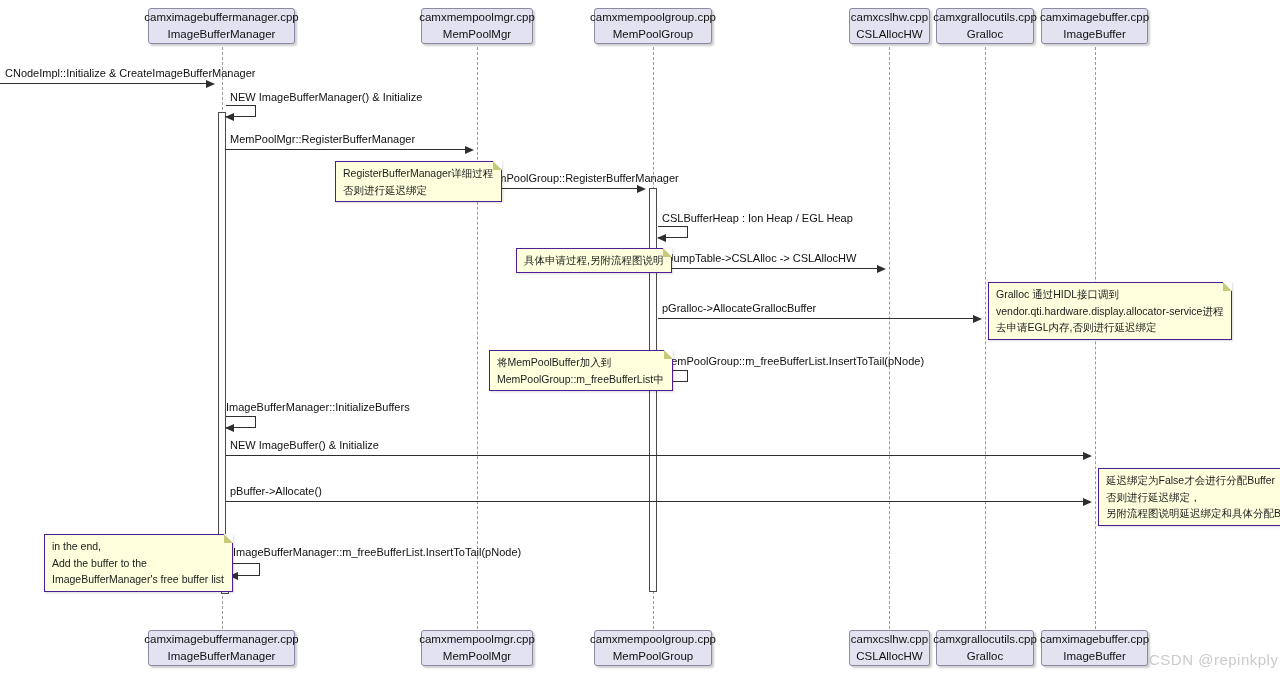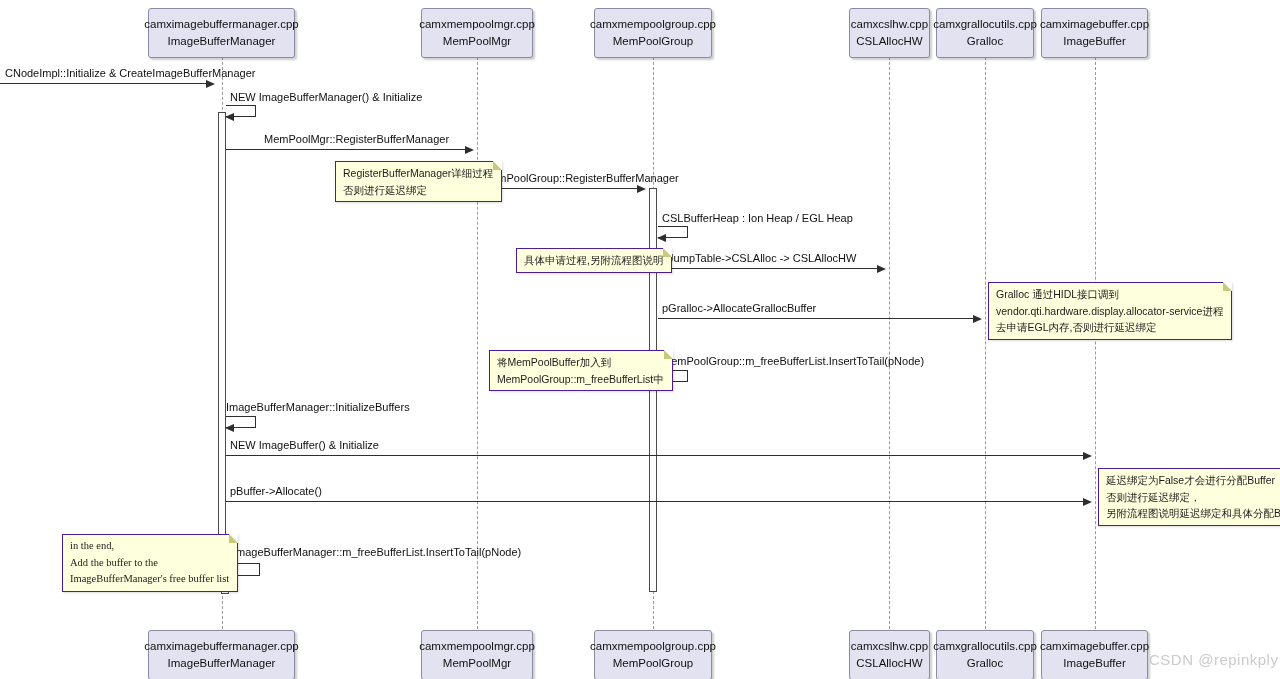--- a/index.html
+++ b/index.html
@@ -3,21 +3,21 @@
 <meta charset="utf-8">
 <style>
   html,body{margin:0;padding:0;}
   body{
     width:1280px;height:679px;position:relative;overflow:hidden;
     background:#ffffff;
     font-family:"Liberation Sans","DejaVu Sans",sans-serif;
     color:#111;
   }
   .participant{
-    position:absolute;height:50px;box-sizing:border-box;
+    position:absolute;height:36px;box-sizing:border-box;
     background:#E2E2F0;border:1px solid #8a8aa3;border-radius:3px;
     box-shadow:2px 2px 2px rgba(60,60,60,.25);
     display:flex;flex-direction:column;align-items:center;justify-content:center;
     font-size:11.5px;line-height:17px;text-align:center;z-index:3;
   }
   .lifeline{
     position:absolute;top:47px;height:582px;width:0;
     border-left:1px dashed #9a9a9a;z-index:0;
   }
   .activation{
@@ -120,21 +120,21 @@
   <div class="activation" style="left:218px;top:112px;height:463px;"></div>
   <div class="activation" style="left:221px;top:570px;height:24px;"></div>
   <div class="activation" style="left:649px;top:188px;height:404px;"></div>
 
   <span class="msg-label" style="left:5px;top:66px;">CNodeImpl::Initialize &amp; CreateImageBufferManager</span>
   <div class="arrow" style="left:0;top:83px;width:213px;"></div>
 
   <span class="msg-label" style="left:230px;top:90px;">NEW ImageBufferManager() &amp; Initialize</span>
   <div class="loop" style="left:226px;top:105px;width:30px;height:12px;"></div>
 
-  <span class="msg-label" style="left:230px;top:132px;margin-left:34px;">MemPoolMgr::RegisterBufferManager</span>
+  <span class="msg-label" style="left:230px;top:132px;">MemPoolMgr::RegisterBufferManager</span>
   <div class="arrow" style="left:226px;top:149px;width:246px;"></div>
 
   <span class="msg-label" style="left:482px;top:171px;">MemPoolGroup::RegisterBufferManager</span>
   <div class="arrow" style="left:477px;top:188px;width:167px;"></div>
 
   <span class="msg-label" style="left:662px;top:211px;">CSLBufferHeap : Ion Heap / EGL Heap</span>
   <div class="loop" style="left:658px;top:226px;width:30px;height:12px;"></div>
 
   <span class="msg-label" style="left:662px;top:251px;">pJumpTable-&gt;CSLAlloc -&gt; CSLAllocHW</span>
   <div class="arrow" style="left:658px;top:268px;width:226px;"></div>
@@ -176,21 +176,21 @@
     <div>将MemPoolBuffer加入到</div>
     <div>MemPoolGroup::m_freeBufferList中</div>
   </div>
 
   <div class="note" style="left:1098px;top:468px;">
     <div>延迟绑定为False才会进行分配Buffer</div>
     <div>否则进行延迟绑定，</div>
     <div>另附流程图说明延迟绑定和具体分配Buffer</div>
   </div>
 
-  <div class="note" style="left:62px;top:534px;font-family:Liberation Serif, serif;">
+  <div class="note" style="left:44px;top:534px;">
     <div>in the end,</div>
     <div>Add the buffer to the</div>
     <div>ImageBufferManager's free buffer list</div>
   </div>
 
   <span class="watermark" style="left:1149px;top:651px;">CSDN @repinkply</span>
 
 </div>
 
 </body></html>

